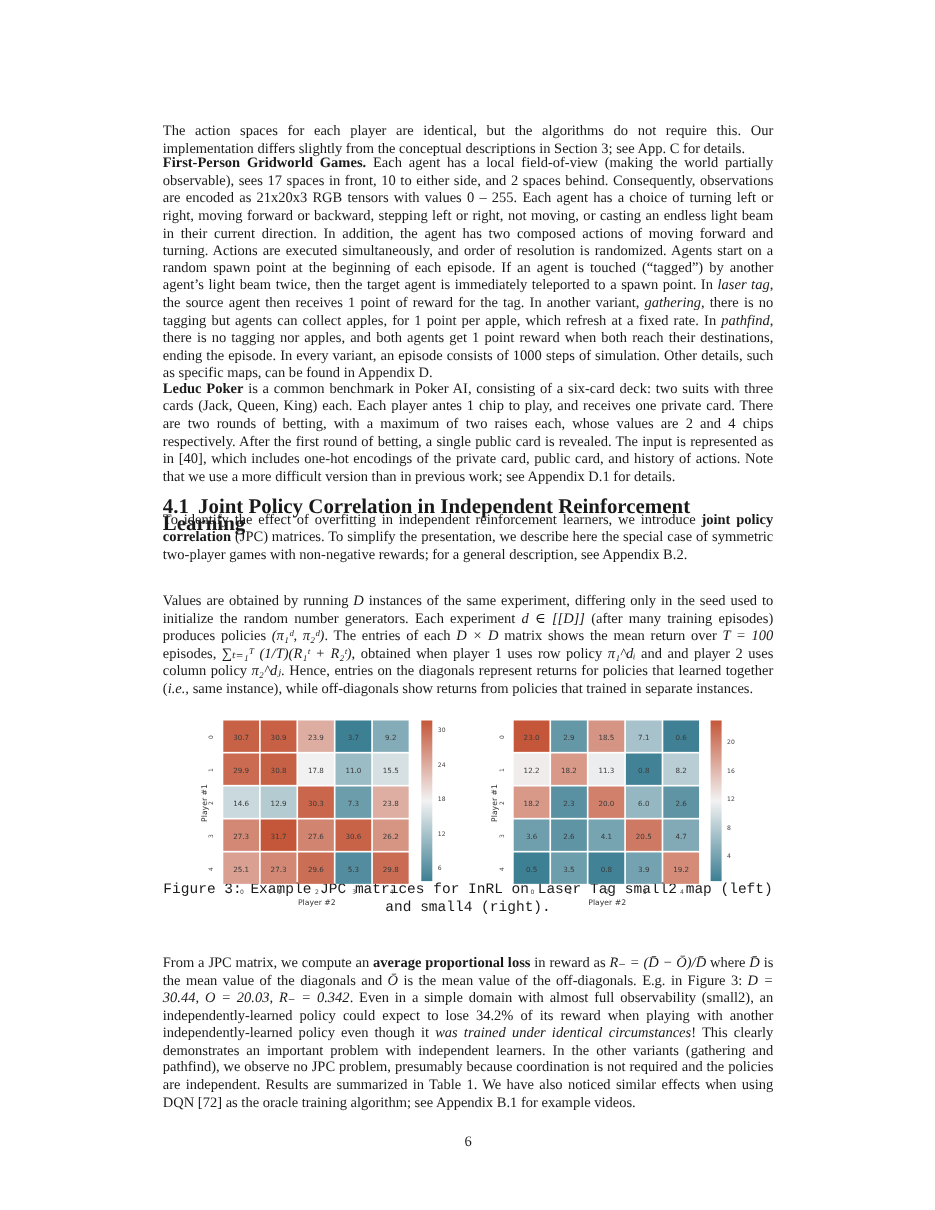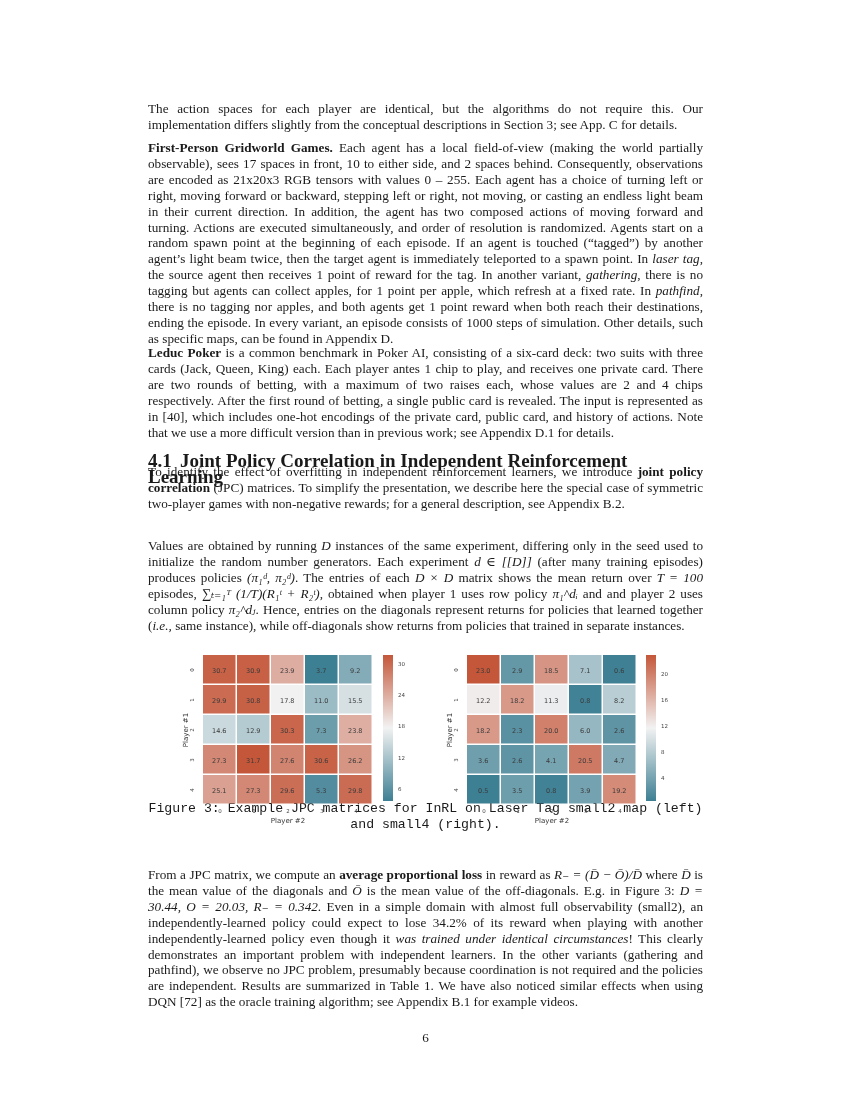--- a/index.html
+++ b/index.html
@@ -13,21 +13,21 @@
     .m { font-style: italic; }
     .caption { position: absolute; left: 0; width: 555px; text-align: center; }
     .pagenum { position: absolute; left: 0; width: 555px; text-align: center; top: 1030px; }
     svg text { font-family: "DejaVu Sans", sans-serif; }
   </style>
 </head>
 <body>
 
 <div class="page">
 
-  <p class="p" style="top:101px;"><span>The action spaces for each player are identical, but the algorithms do not require this. Our implementation differs slightly from the conceptual descriptions in Section 3; see App. C for details.</span></p>
+  <p class="p" style="top:111px;"><span>The action spaces for each player are identical, but the algorithms do not require this. Our implementation differs slightly from the conceptual descriptions in Section 3; see App. C for details.</span></p>
 
   <p class="p" style="top:140px;"><b>First-Person Gridworld Games.</b><span> Each agent has a local field-of-view (making the world partially observable), sees 17 spaces in front, 10 to either side, and 2 spaces behind. Consequently, observations are encoded as 21x20x3 RGB tensors with values 0 – 255. Each agent has a choice of turning left or right, moving forward or backward, stepping left or right, not moving, or casting an endless light beam in their current direction. In addition, the agent has two composed actions of moving forward and turning. Actions are executed simultaneously, and order of resolution is randomized. Agents start on a random spawn point at the beginning of each episode. If an agent is touched (“tagged”) by another agent’s light beam twice, then the target agent is immediately teleported to a spawn point. In </span><i>laser tag</i><span>, the source agent then receives 1 point of reward for the tag. In another variant, </span><i>gathering</i><span>, there is no tagging but agents can collect apples, for 1 point per apple, which refresh at a fixed rate. In </span><i>pathfind</i><span>, there is no tagging nor apples, and both agents get 1 point reward when both reach their destinations, ending the episode. In every variant, an episode consists of 1000 steps of simulation. Other details, such as specific maps, can be found in Appendix D.</span></p>
 
   <p class="p" style="top:345px;"><b>Leduc Poker</b><span> is a common benchmark in Poker AI, consisting of a six-card deck: two suits with three cards (Jack, Queen, King) each. Each player antes 1 chip to play, and receives one private card. There are two rounds of betting, with a maximum of two raises each, whose values are 2 and 4 chips respectively. After the first round of betting, a single public card is revealed. The input is represented as in [40], which includes one-hot encodings of the private card, public card, and history of actions. Note that we use a more difficult version than in previous work; see Appendix D.1 for details.</span></p>
 
   <div class="h" style="top:453px;"><span class="num">4.1</span><span>Joint Policy Correlation in Independent Reinforcement Learning</span></div>
 
   <p class="p" style="top:464px;"><span>To identify the effect of overfitting in independent reinforcement learners, we introduce </span><b>joint policy correlation</b><span> (JPC) matrices. To simplify the presentation, we describe here the special case of symmetric two-player games with non-negative rewards; for a general description, see Appendix B.2.</span></p>
 
   <p class="p" style="top:538px;"><span>Values are obtained by running </span><span class="m">D</span><span> instances of the same experiment, differing only in the seed used to initialize the random number generators. Each experiment </span><span class="m">d ∈ [[D]]</span><span> (after many training episodes) produces policies </span><span class="m">(π₁ᵈ, π₂ᵈ)</span><span>. The entries of each </span><span class="m">D × D</span><span> matrix shows the mean return over </span><span class="m">T = 100</span><span> episodes, </span><span class="m">∑ₜ₌₁ᵀ (1/T)(R₁ᵗ + R₂ᵗ)</span><span>, obtained when player 1 uses row policy </span><span class="m">π₁^dᵢ</span><span> and and player 2 uses column policy </span><span class="m">π₂^dⱼ</span><span>. Hence, entries on the diagonals represent returns for policies that learned together (</span><i>i.e.,</i><span> same instance), while off-diagonals show returns from policies that trained in separate instances.</span></p>

